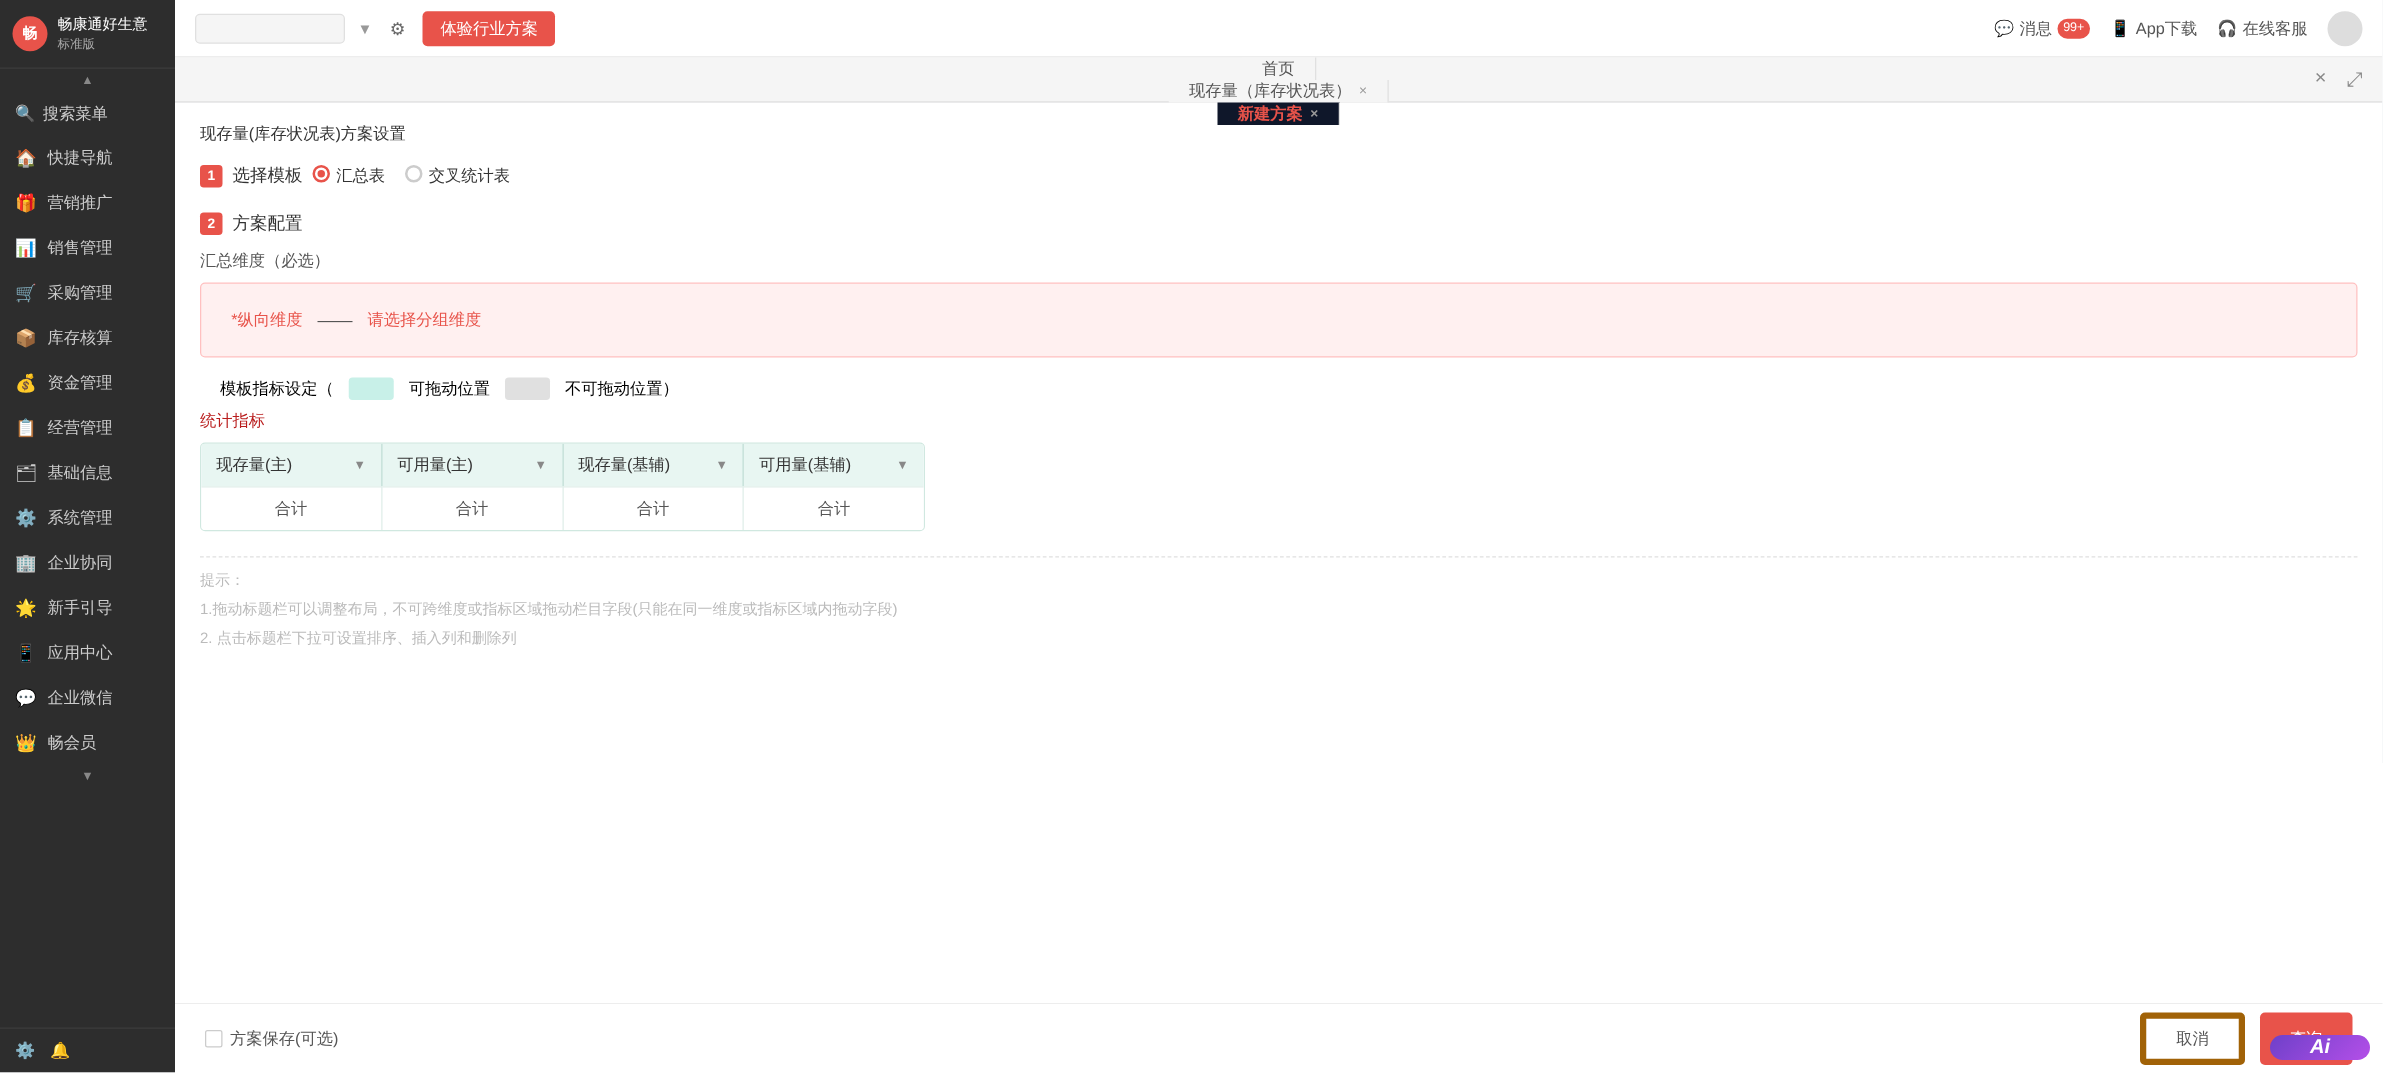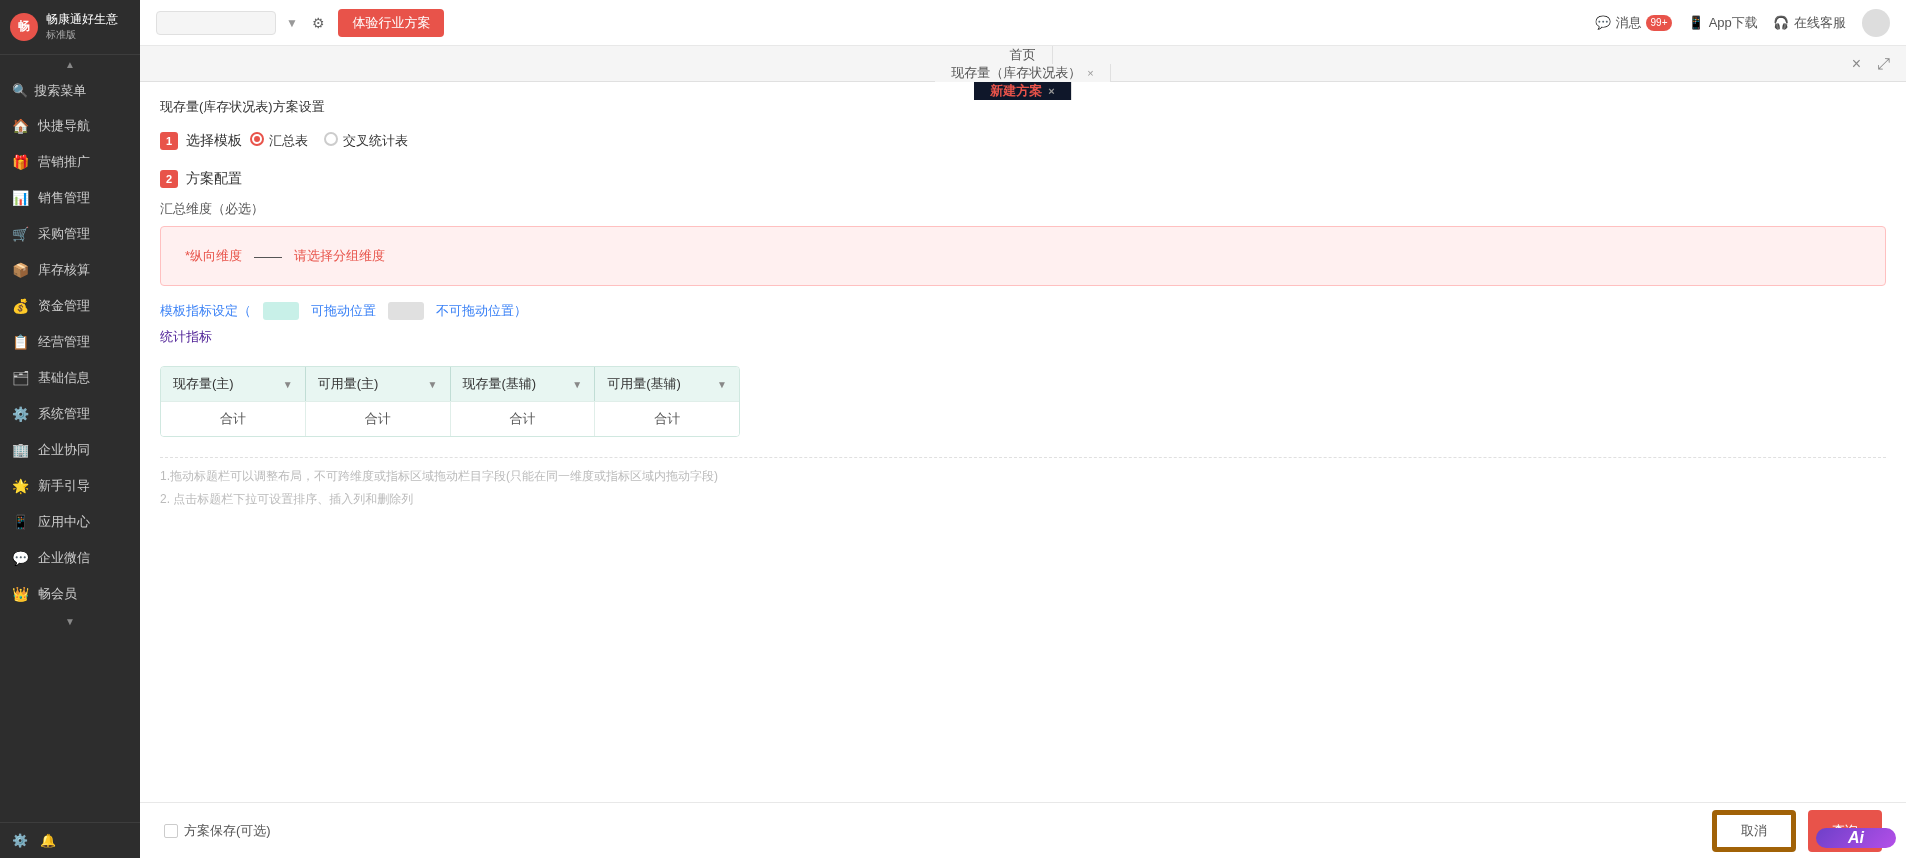--- a/index.html
+++ b/index.html
@@ -224,36 +224,36 @@
       align-items: center;
       gap: 12px;
     }
     .dimension-required { color: #e8534a; font-size: 13px; }
     .dimension-arrow { color: #555; font-size: 14px; }
     .dimension-placeholder { color: #e8534a; font-size: 13px; }
 
     
     .template-setting {
       display: flex; gap: 12px;
-      margin: 16px 0 8px 0;
-      font-size: 13px; color: #3b82f6;
+      margin: 16px 0 8px 16px;
+      font-size: 13px; color: #000000;
     }
     .indicator-box {
       width: 36px; height: 18px;
       background: #c8f0e8;
       border-radius: 3px;
       display: inline-block;
     }
     .indicator-box.gray {
       background: #e0e0e0;
     }
 
     
     .stats-section-label {
-      color: #4c1d95; font-size: 13px; margin-bottom: 20px;
+      color: #b91c1c; font-size: 13px; margin-bottom: 8px;
     }
     .stats-table {
       border: 1px solid #d0e8e0;
       border-radius: 4px;
       overflow: hidden;
       width: 580px;
     }
     .stats-header-row {
       display: flex;
       background: #e8f6f2;
@@ -561,20 +561,21 @@
           </div>
           <div class="stats-data-row">
             <div class="stats-data-cell">合计</div>
             <div class="stats-data-cell">合计</div>
             <div class="stats-data-cell">合计</div>
             <div class="stats-data-cell">合计</div>
           </div>
         </div>
 
         <div class="tips-section">
+          <div class="tips-item">提示：</div>
           <div class="tips-item">1.拖动标题栏可以调整布局，不可跨维度或指标区域拖动栏目字段(只能在同一维度或指标区域内拖动字段)</div>
           <div class="tips-item">2. 点击标题栏下拉可设置排序、插入列和删除列</div>
         </div>
 
       </div>
     </div>
   </div>
 
 </div>
 

